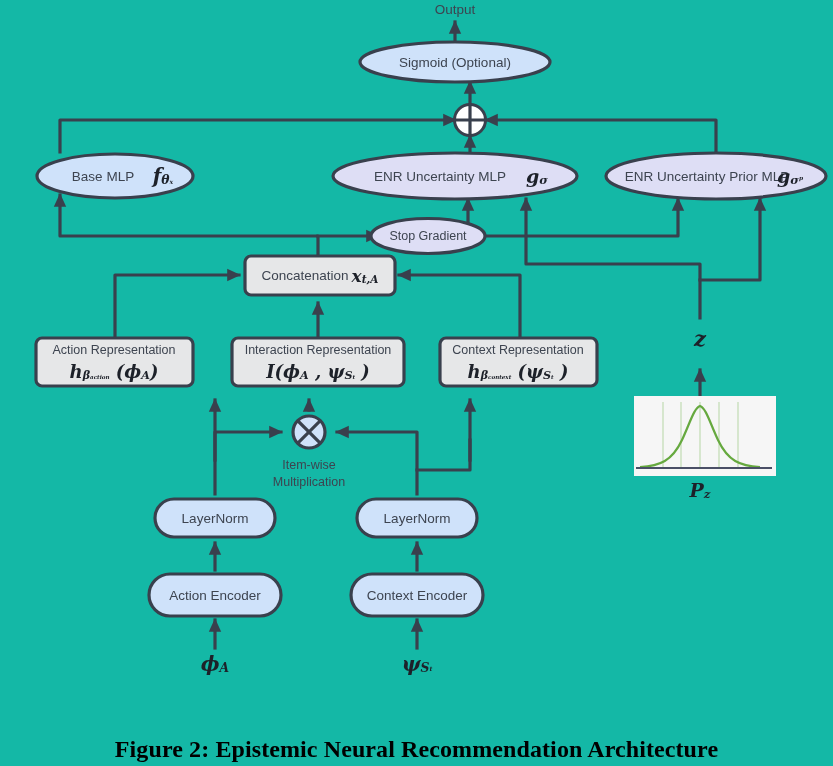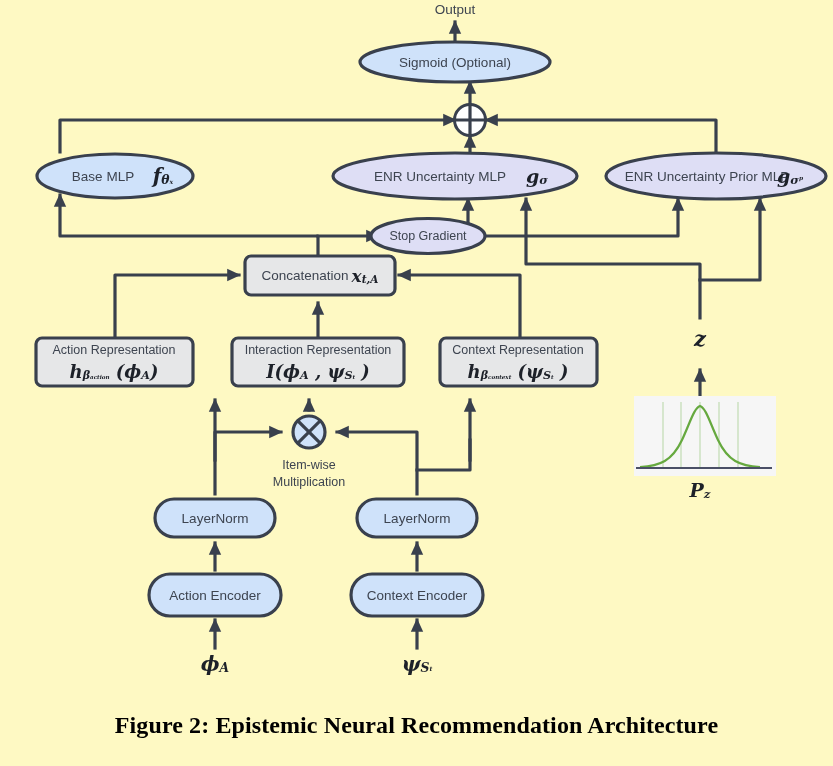--- a/index.html
+++ b/index.html
@@ -1,33 +1,33 @@
 <!DOCTYPE html>
 <html><head>
 <meta charset="utf-8">
 <style>
   html,body{margin:0;padding:0;background:#ffffff;}
   body{width:833px;height:766px;font-family:"Liberation Sans",sans-serif;color:#2f3640;}
-  #figure-root{position:relative;width:833px;height:766px;overflow:hidden;background:#fef9c3;}
+  #figure-root{position:relative;width:833px;height:766px;overflow:hidden;background:#14b8a6;}
   svg#diagram{position:absolute;left:0;top:0;width:833px;height:700px;display:block;}
   .node-fill-blue{fill:#cfe2fa;}
   .node-fill-purple{fill:#dedef5;}
   .node-fill-gray{fill:#e6e7e8;}
   .node-stroke{stroke:#39404d;stroke-width:3.2;}
   .edge{stroke:#39404d;stroke-width:3.2;fill:none;stroke-linecap:square;stroke-linejoin:round;}
   .lbl{font-family:"Liberation Sans",sans-serif;font-size:13.5px;fill:#3d4450;text-anchor:middle;dominant-baseline:middle;}
   .lbl-sm{font-family:"Liberation Sans",sans-serif;font-size:12.5px;fill:#3d4450;text-anchor:middle;dominant-baseline:middle;}
   .math{font-family:"DejaVu Serif",serif;font-style:italic;font-weight:bold;fill:#1d2129;text-anchor:middle;dominant-baseline:middle;}
   .math-sub{font-size:0.62em;}
   .math-sub2{font-size:0.5em;}
   .plot-panel{fill:#f6f6f6;}
   .plot-axis{stroke:#4a4f66;stroke-width:2;}
   .plot-grid{stroke:#cfe3c4;stroke-width:1.6;}
   .plot-curve{stroke:#66a93f;stroke-width:2.2;fill:none;}
-  #caption{position:absolute;left:0;top:712px;width:833px;text-align:center;
+  #caption{position:absolute;left:0;top:736px;width:833px;text-align:center;
            font-family:"Liberation Serif",serif;font-weight:bold;font-size:24px;color:#000;letter-spacing:0.1px;}
 </style>
 </head>
 <body>
 
 <div id="figure-root">
 
 <svg id="diagram" viewBox="0 0 833 700">
   <defs>
     <marker id="arrow" viewBox="0 0 10 10" refX="8.4" refY="5" markerWidth="4.4" markerHeight="4.4" orient="auto-start-reverse">

